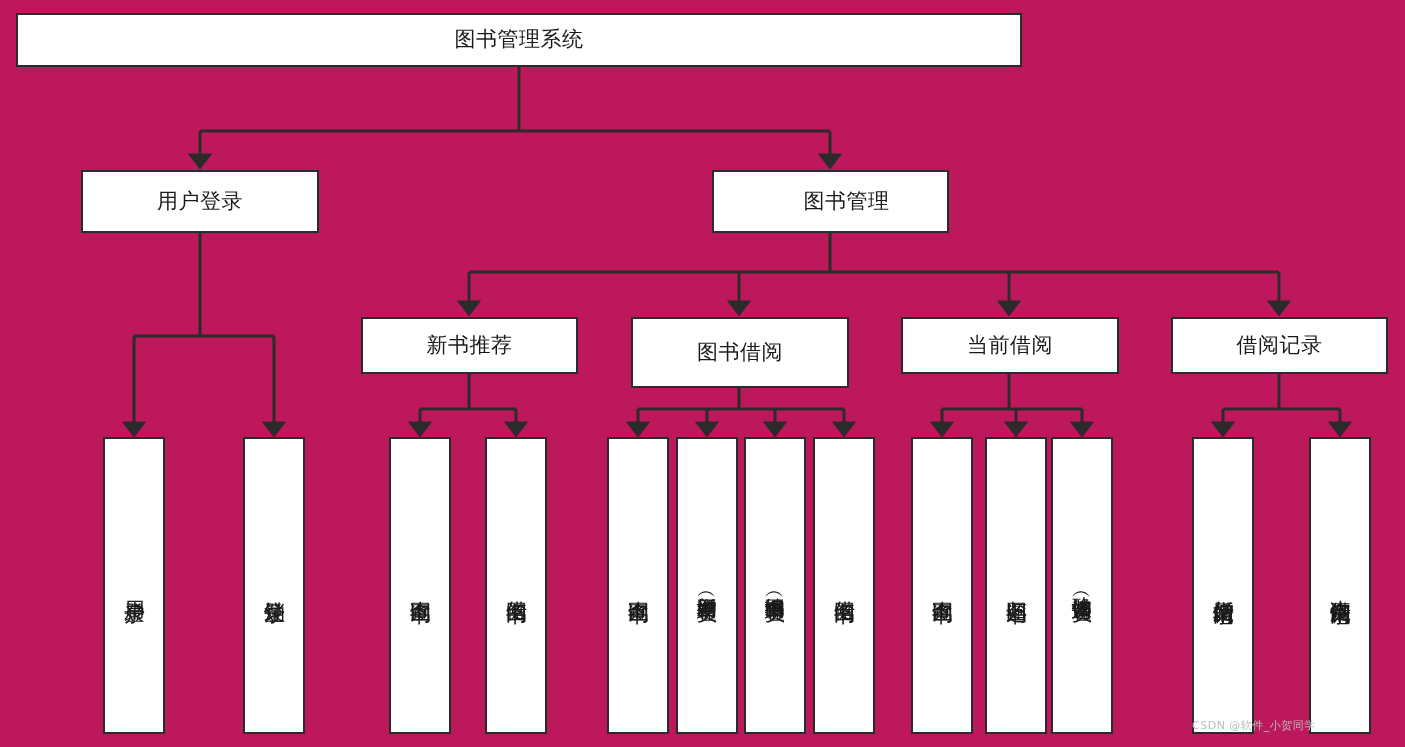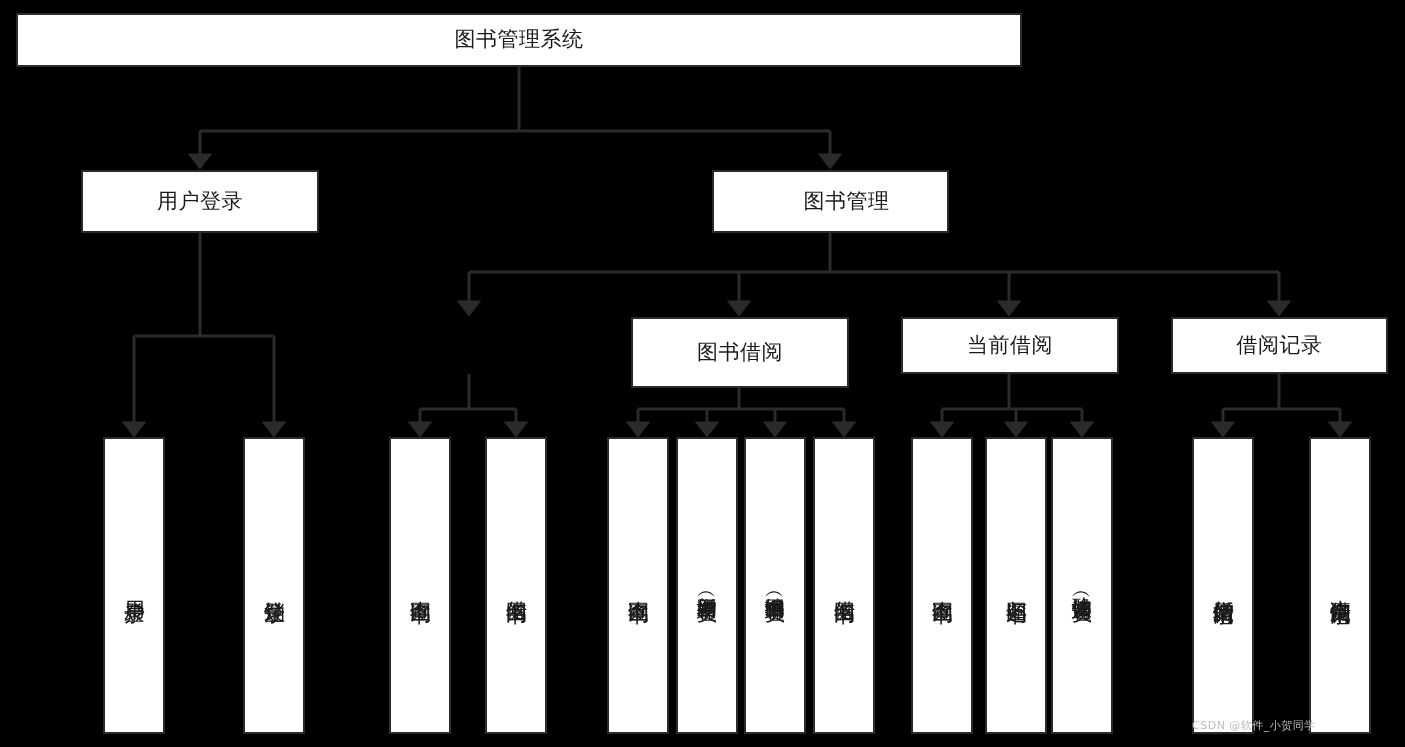--- a/index.html
+++ b/index.html
@@ -10,21 +10,21 @@
   body {
     width: 1405px;
     height: 747px;
     font-family: "DejaVu Sans", "Liberation Sans", sans-serif;
     overflow: hidden;
   }
   #diagram-root {
     position: relative;
     width: 1405px;
     height: 747px;
-    background: #000000;
+    background: #be185d;
   }
   svg.diagram-svg {
     position: absolute;
     top: 0;
     left: 0;
     width: 1405px;
     height: 747px;
   }
   .node-box {
     position: absolute;
@@ -141,20 +141,23 @@
     <span class="node-label-h">图书管理系统</span>
   </div>
 
   <div class="node-box horizontal" style="left:81px; top:170px; width:238px; height:63px;">
     <span class="node-label-h">用户登录</span>
   </div>
   <div class="node-box horizontal" style="left:712px; top:170px; width:237px; height:63px;padding-left:32px;">
     <span class="node-label-h">图书管理</span>
   </div>
 
+  <div class="node-box horizontal" style="left:361px; top:317px; width:217px; height:57px;">
+    <span class="node-label-h">新书推荐</span>
+  </div>
   <div class="node-box horizontal" style="left:631px; top:317px; width:218px; height:71px;">
     <span class="node-label-h">图书借阅</span>
   </div>
   <div class="node-box horizontal" style="left:1171px; top:317px; width:217px; height:57px;">
     <span class="node-label-h">借阅记录</span>
   </div>
   <div class="node-box horizontal" style="left:901px; top:317px; width:218px; height:57px;">
     <span class="node-label-h">当前借阅</span>
   </div>
 

